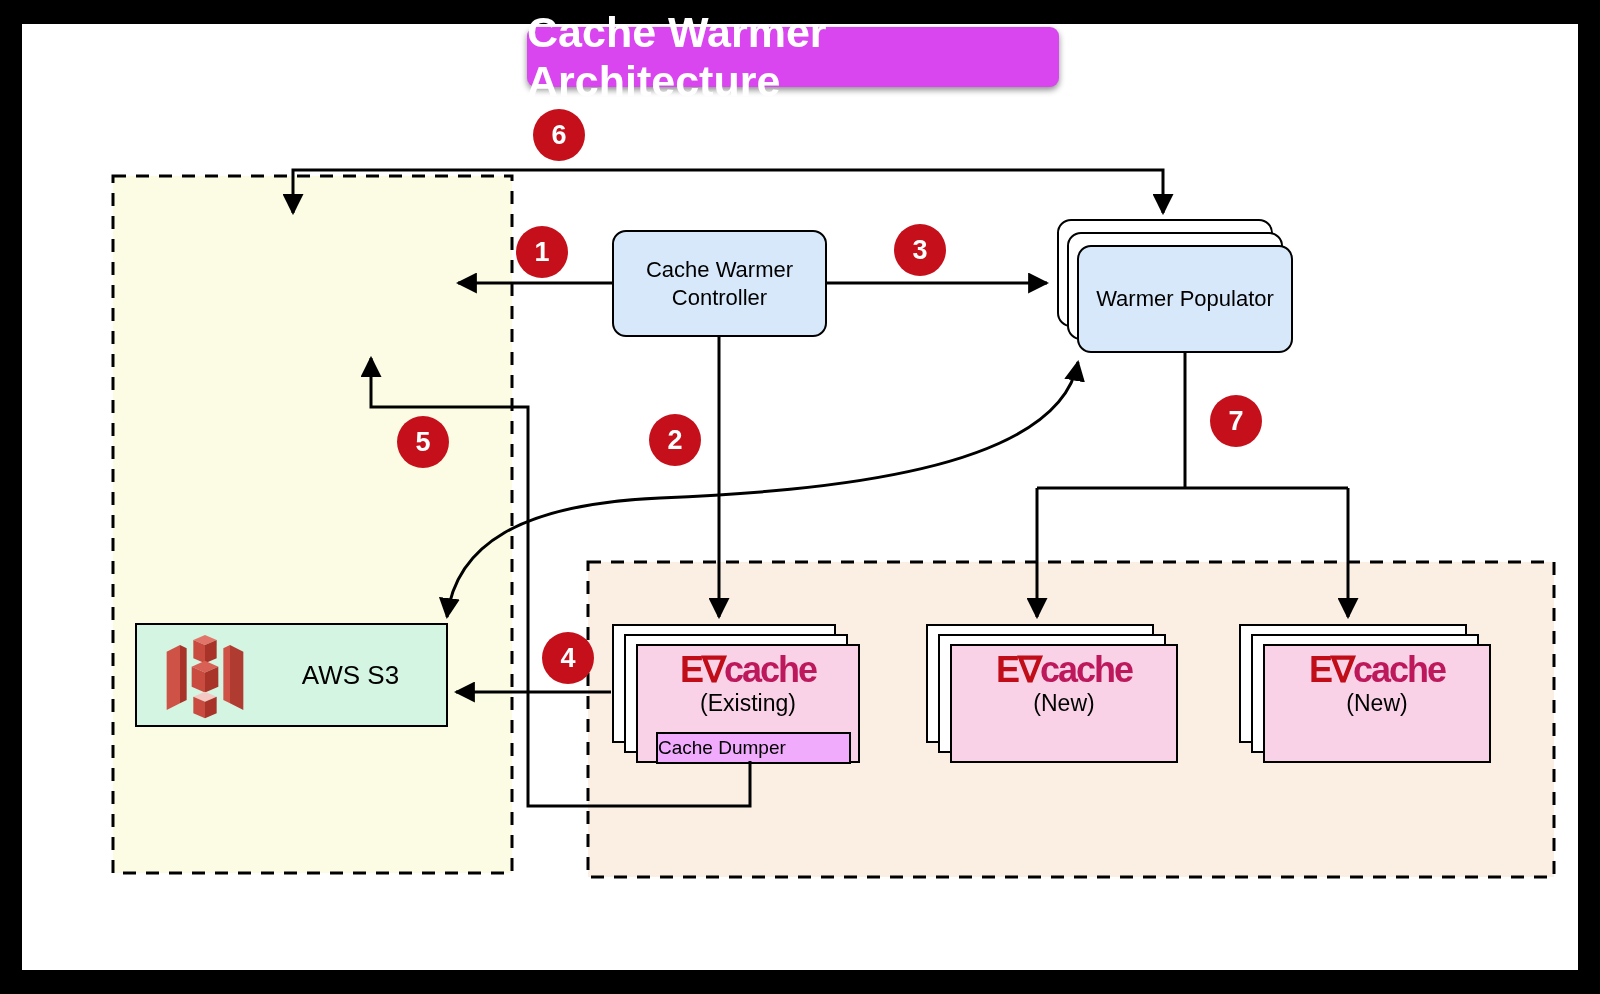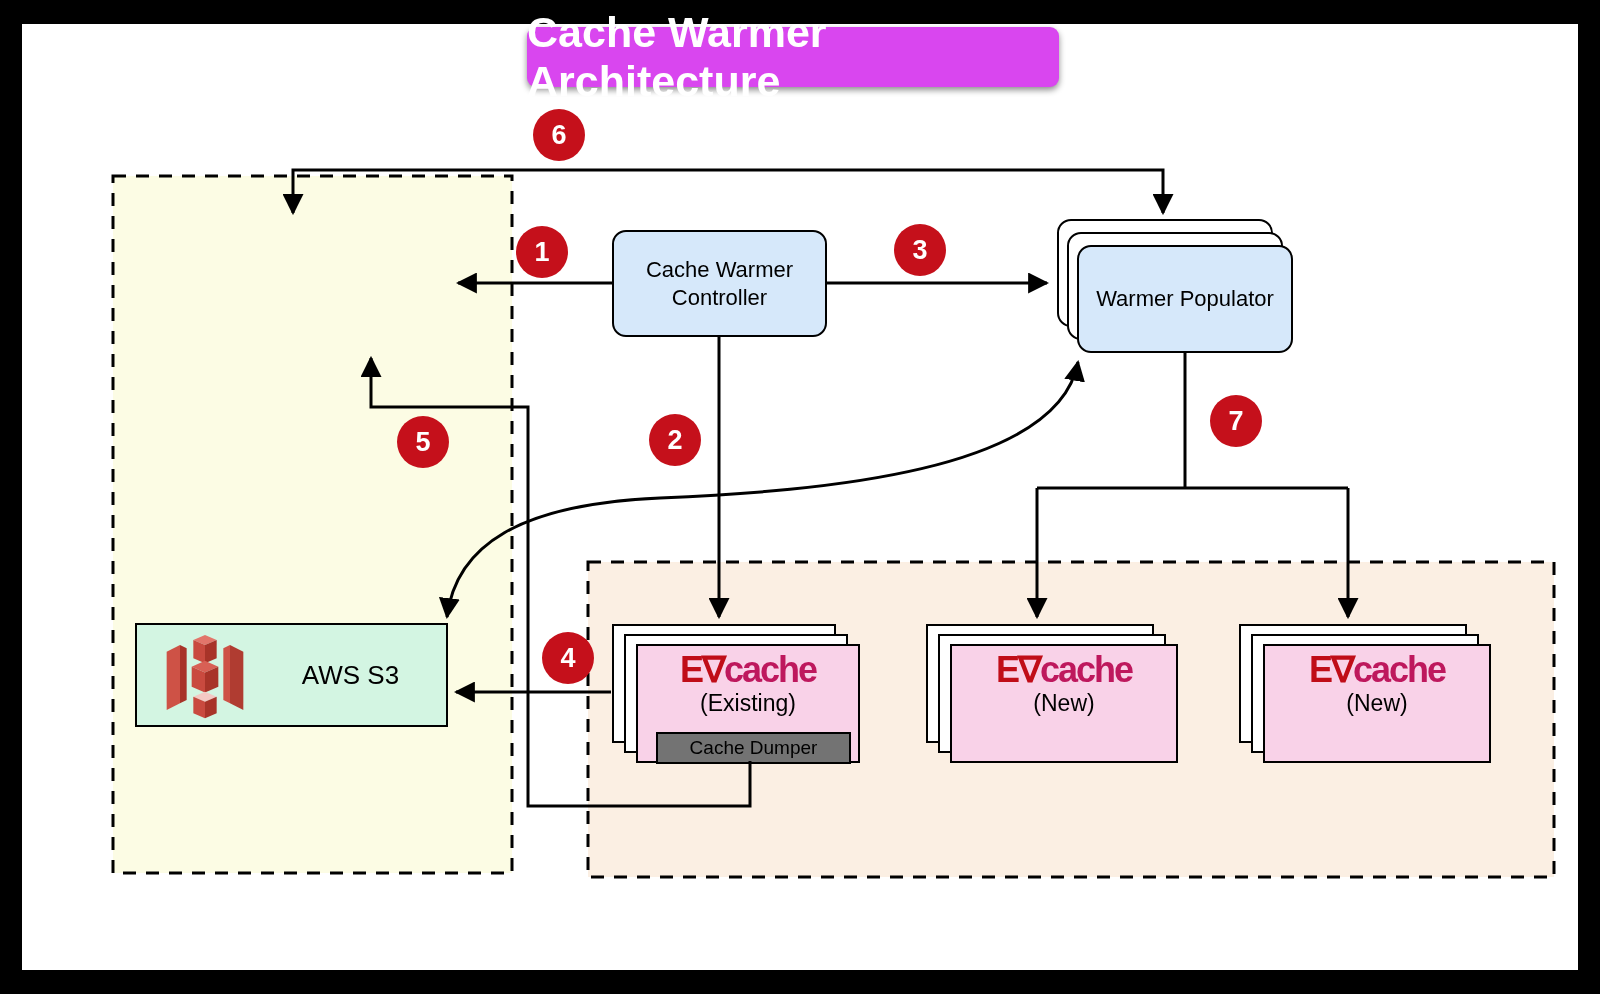--- a/index.html
+++ b/index.html
@@ -38,21 +38,21 @@
     background:#F9D2E8;border:2px solid #000;
     display:flex;flex-direction:column;align-items:center;
   }
   .brand{font-weight:bold;font-size:36px;letter-spacing:-2px;margin-top:4px;line-height:1.1;}
   .brand .ev{color:#C00D18;}
   .brand .cache{color:#be185d;}
   .variant{font-size:23px;color:#000;margin-top:0;}
   .variant.spread{}
   .dumper{
     position:absolute;left:18px;top:86px;width:191px;height:28px;
-    background:#737373;border:2px solid #000;display:flex;align-items:center;justify-content:center;
+    background:#f0abfc;border:2px solid #000;display:flex;align-items:center;justify-content:flex-start;
     font-size:19px;color:#000;
   }
 
   
   .badge{
     position:absolute;width:52px;height:52px;border-radius:50%;background:#C5101B;
     color:#fff;font-size:27px;font-weight:bold;display:flex;align-items:center;justify-content:center;
   }
 </style>
 </head>

